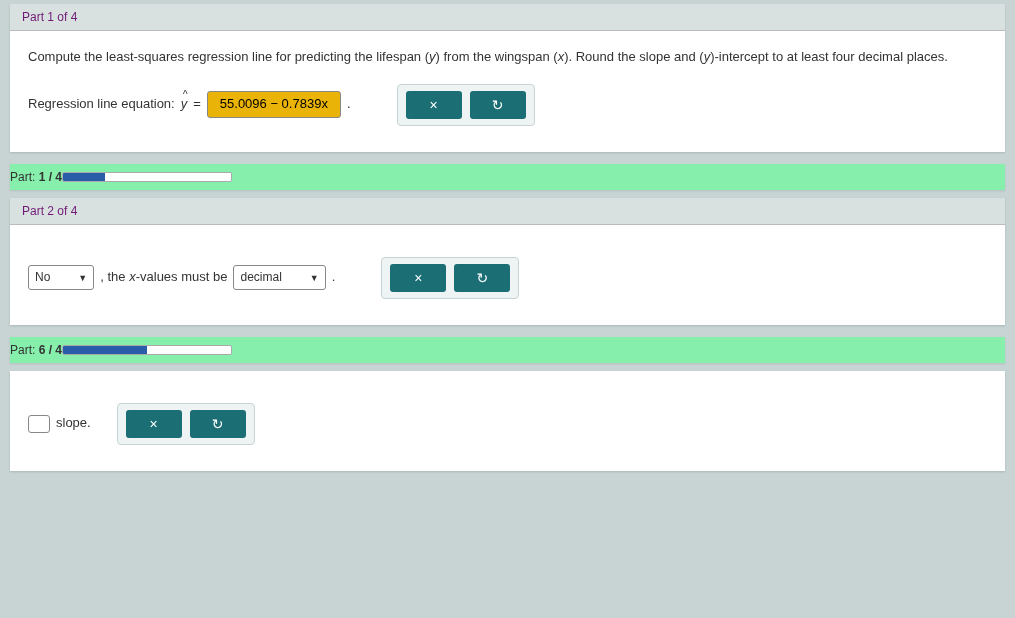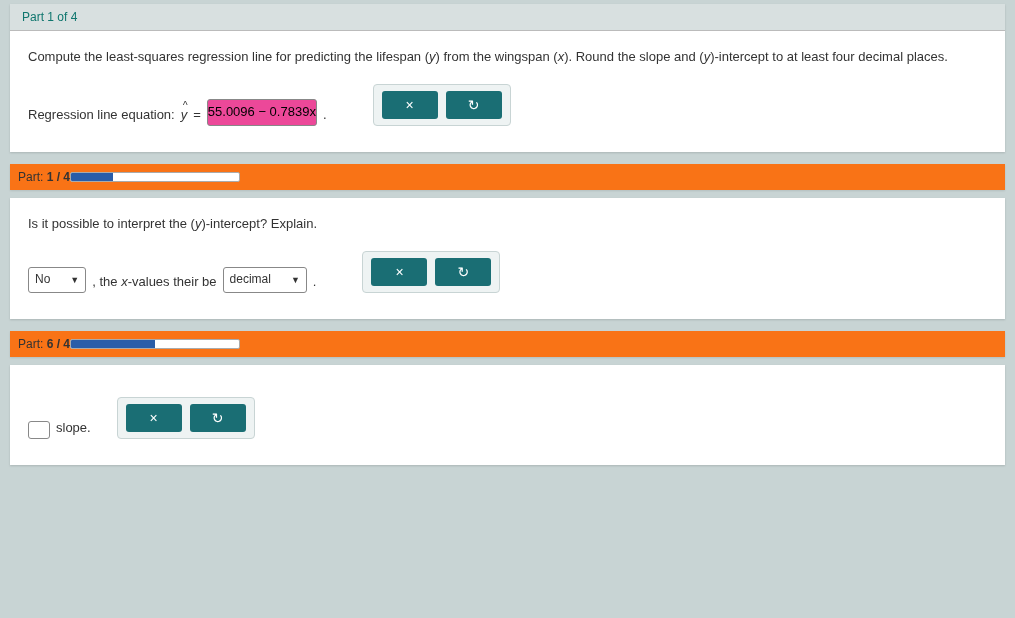--- a/index.html
+++ b/index.html
@@ -14,40 +14,40 @@
   .part-block {
     margin-bottom: 12px;
     box-shadow: 0 1px 2px rgba(0,0,0,0.15);
     background: #fff;
   }
   .part-header {
     background: #d8e0e0;
     border-bottom: 1px solid #bbb;
     padding: 6px 12px;
     font-size: 12px;
-    color: #0f766e;
+    color: #701a75;
   }
   .part-body {
     background: #fff;
     padding: 16px 18px 26px 18px;
     line-height: 1.6;
   }
   .ans-row {
     margin-top: 16px;
     display: flex;
-    align-items: flex-end;
+    align-items: center;
     flex-wrap: wrap;
     gap: 6px;
   }
   .ans-input {
     border: 1px solid #888;
     border-radius: 3px;
-    padding: 2px 0;
+    padding: 2px 12px;
     font-size: 13px;
-    background: #ec4899;
+    background: #eab308;
     display: inline-block;
     min-width: 20px;
   }
   .ans-input.filled { color: #000; }
   .yhat { font-style: italic; position: relative; }
   .yhat .hat {
     position: absolute;
     top: -7px; left: 2px;
     font-size: 10px;
   }
@@ -67,22 +67,22 @@
     width: 56px;
     height: 28px;
     border-radius: 3px;
     font-size: 14px;
     cursor: pointer;
     display: flex;
     align-items: center;
     justify-content: center;
   }
   .progress-strip {
-    background: #f97316;
-    padding: 6px 8px;
+    background: #86efac;
+    padding: 6px 0;
     display: flex;
     align-items: center;
     font-size: 12px;
     margin-bottom: 8px;
     box-shadow: 0 1px 2px rgba(0,0,0,0.1);
   }
   .progress-strip .label { font-weight: normal; }
   .progress-strip .label b { font-weight: bold; }
   .progress-bar {
     width: 170px;
@@ -97,21 +97,21 @@
     background: #2a5da8;
   }
   .sel {
     border: 1px solid #888;
     border-radius: 3px;
     padding: 2px 6px;
     font-size: 12px;
     background: #fff;
     display: inline-flex;
     align-items: center;
-    gap: 20px;
+    gap: 28px;
     cursor: pointer;
   }
   .sel .arrow { font-size: 9px; }
   .empty-box {
     display: inline-block;
     width: 22px;
     height: 18px;
     border: 1px solid #888;
     border-radius: 3px;
     background: #fff;
@@ -153,30 +153,28 @@
   <span class="label">
     <span>Part:</span>
     <b>1 / 4</b>
   </span>
   <div class="progress-bar">
     <div class="progress-fill" style="width:25%"></div>
   </div>
 </div>
 
 <div class="part-block">
+  <div class="part-header">Part 2 of 4</div>
   <div class="part-body">
-    <p>
-      <span>Is it possible to interpret the (</span><span class="math-var">y</span><span>)-intercept? Explain.</span>
-    </p>
     <div class="ans-row">
       <span class="sel">
         <span>No</span>
         <span class="arrow">▼</span>
       </span>
-      <span><span>, the </span><span class="math-var">x</span><span>-values their be</span></span>
+      <span><span>, the </span><span class="math-var">x</span><span>-values must be</span></span>
       <span class="sel">
         <span>decimal</span>
         <span class="arrow">▼</span>
       </span>
       <span>.</span>
       <div class="btn-group">
         <button class="btn">
             <span>×</span>
           </button>
         <button class="btn">

